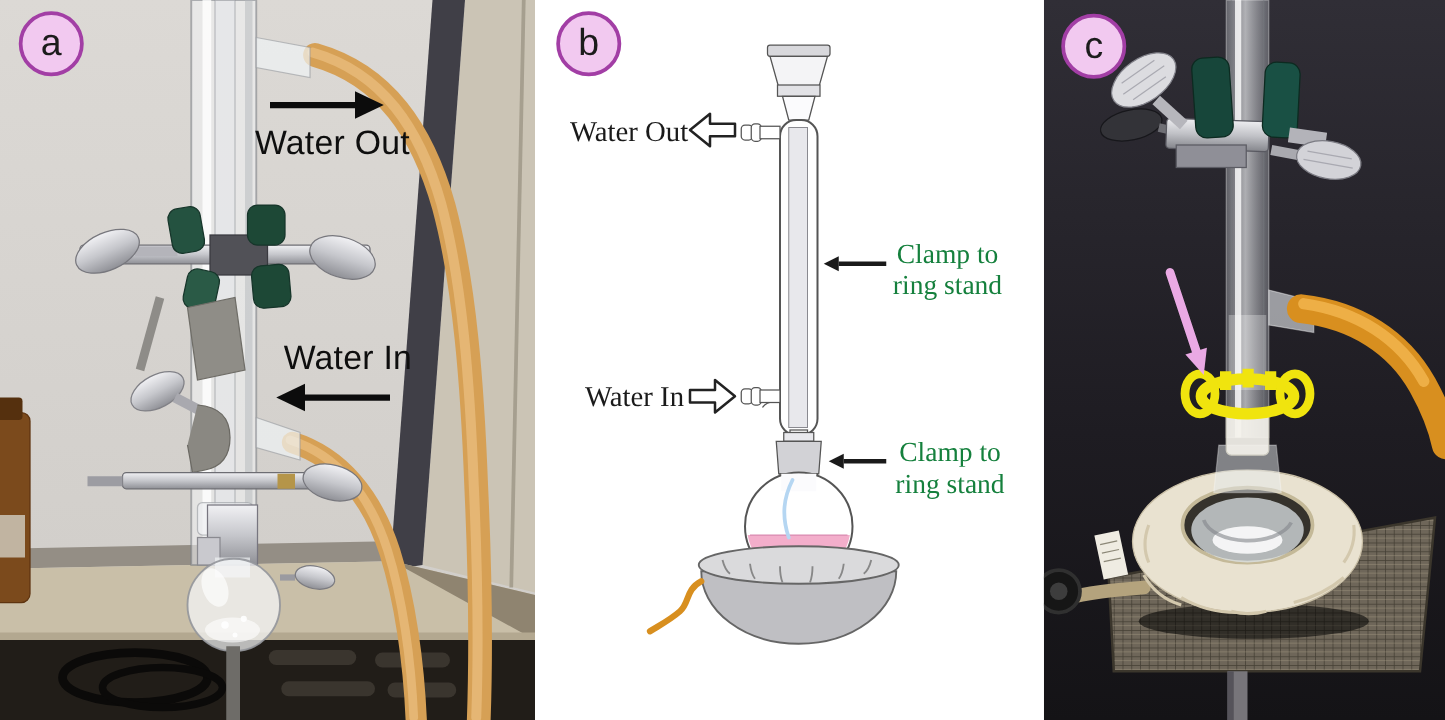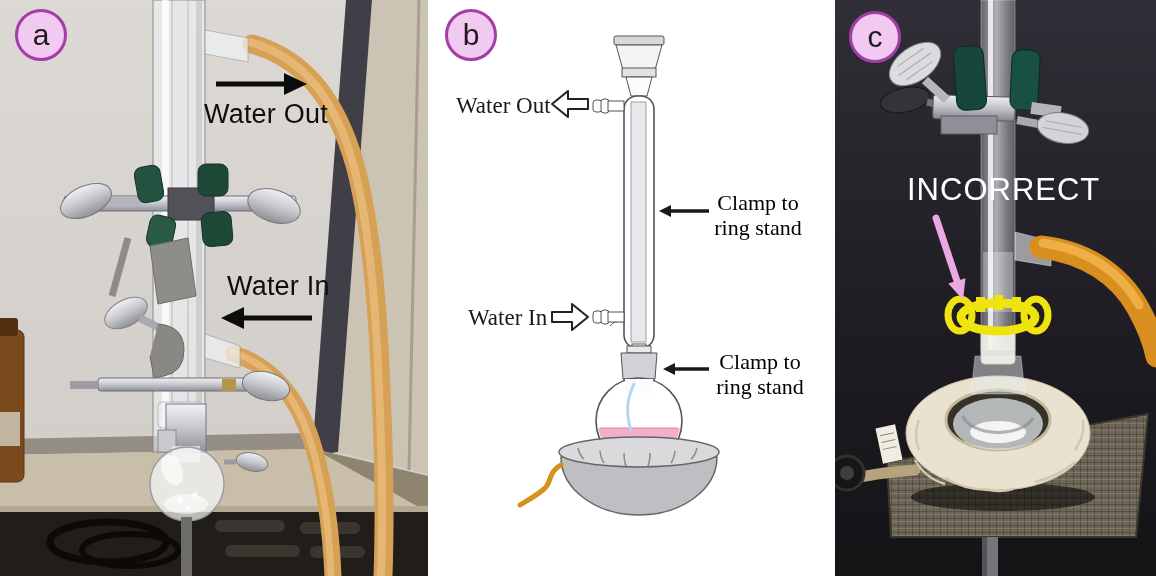--- a/index.html
+++ b/index.html
@@ -12,21 +12,21 @@
   .panel-c{left:835px;width:321px;}
   .badge{position:absolute;width:52px;height:52px;border-radius:50%;
          background:#f2c9f0;border:3px solid #a23ea5;box-sizing:border-box;
          display:flex;align-items:center;justify-content:center;
          font-size:30px;color:#1c1c1c;line-height:1;}
   .photo-label{position:absolute;color:#0e0e0e;font-size:27px;font-weight:500;
                letter-spacing:0.2px;white-space:nowrap;}
   .diagram-label{position:absolute;font-family:"Liberation Serif",serif;
                  font-size:23px;color:#1a1a1a;white-space:nowrap;}
   .clamp-label{position:absolute;font-family:"Liberation Serif",serif;
-               font-size:22px;color:#000000;text-align:center;line-height:1.15;width:100px;}
+               font-size:22px;color:#15803d;text-align:center;line-height:1.15;width:100px;}
   .incorrect-label{position:absolute;color:#ffffff;font-size:31px;font-weight:500;
                    letter-spacing:1px;white-space:nowrap;}
 </style>
 </head>
 <body>
 
 <div class="figure">
 
   <section class="panel panel-a">
     <svg width="428" height="576" viewBox="0 0 428 576">
@@ -350,17 +350,16 @@
         <rect x="141" y="297" width="9" height="15" fill="#f0e40e"></rect>
         <rect x="159" y="295" width="9" height="15" fill="#f0e40e"></rect>
         <rect x="177" y="297" width="9" height="15" fill="#f0e40e"></rect>
       </g>
 
       <g>
         <line x1="101" y1="218" x2="122" y2="281" stroke-width="7" stroke-linecap="round" stroke="#eaa9e4"></line>
         <polygon points="128,300 113.3,283.6 130.5,278.2" fill="#eaa9e4"></polygon>
       </g>
     </svg>
-    <div class="incorrect-label" style="left:72px;top:172px;">INCORRECT</div>
     <div class="badge" style="left:14px;top:11px;">c</div>
   </section>
 
 </div>
 
 </body></html>

